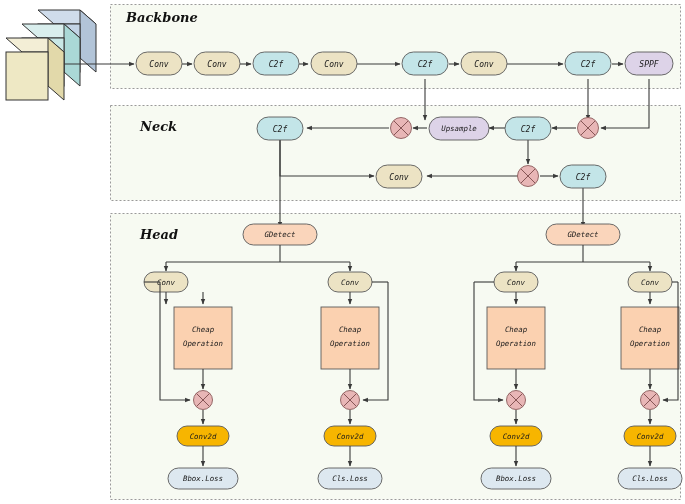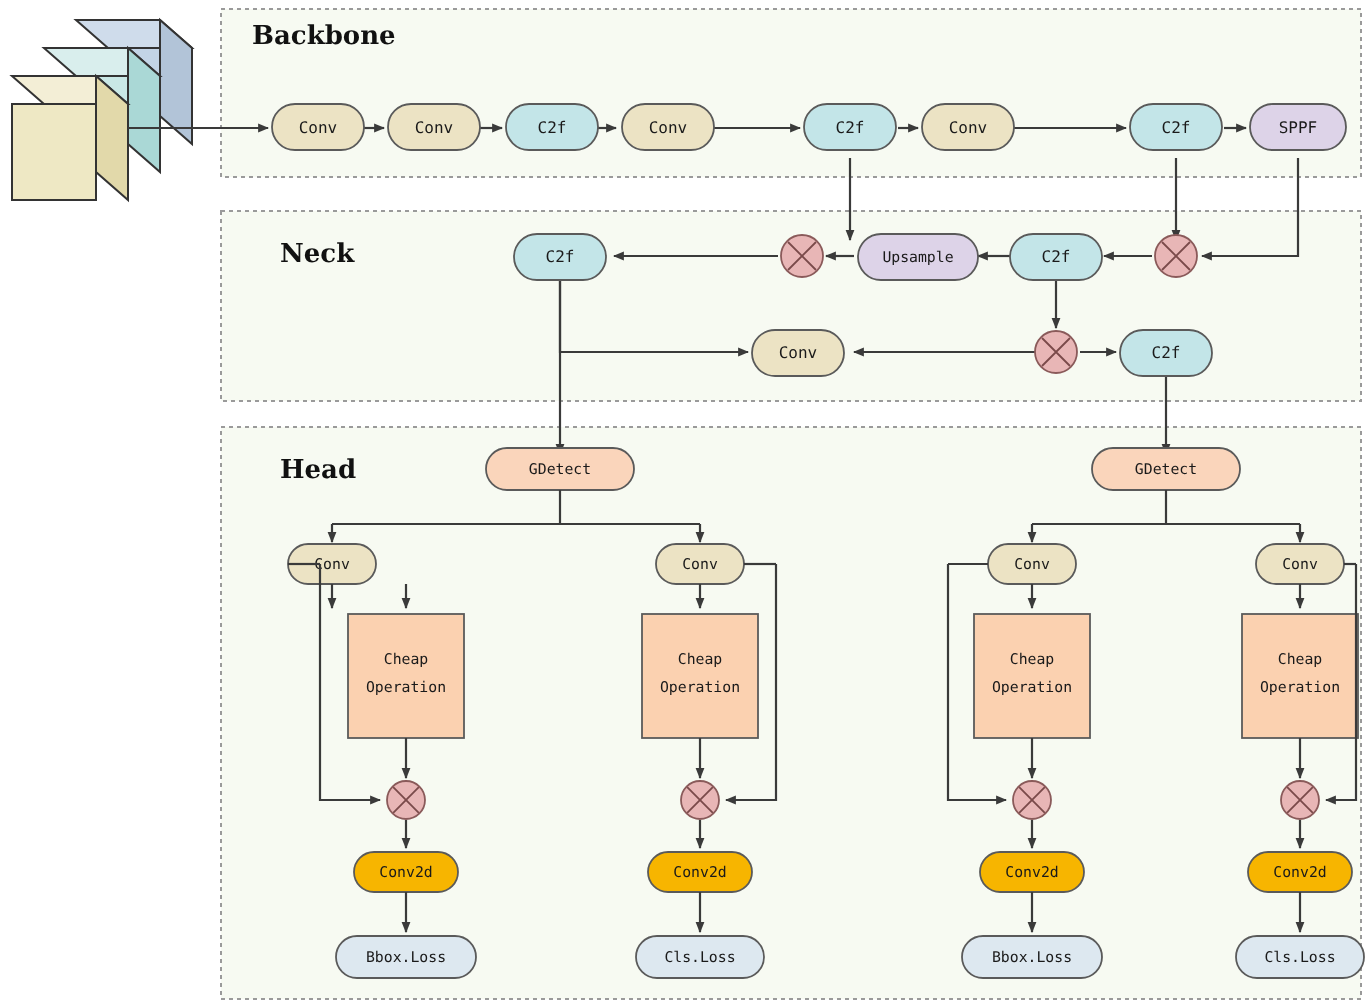--- a/index.html
+++ b/index.html
@@ -1,20 +1,20 @@
 <!DOCTYPE html>
 <html><head>
 <meta charset="utf-8">
 <style>
   html,body{margin:0;padding:0;background:#ffffff;}
   body{
     font-family:"DejaVu Serif", serif;
     width:685px;height:504px;overflow:hidden;position:relative;
   }
-  #root{position:absolute;left:0;top:0;width:685px;height:504px;}
+  #root{position:absolute;left:0;top:0;width:685px;height:504px;font-style:italic;}
   svg.diagram{position:absolute;left:0;top:0;width:685px;height:504px;display:block;}
   .sec-label{font-family:"DejaVu Serif", serif;font-size:13px;font-weight:700;fill:#111;}
   .node-text{font-family:"DejaVu Sans Mono", monospace;font-size:8px;fill:#1a1a1a;text-anchor:middle;dominant-baseline:middle;}
   .node-text-s{font-family:"DejaVu Sans Mono", monospace;font-size:7.4px;fill:#1a1a1a;text-anchor:middle;dominant-baseline:middle;}
   .panel{fill:#f7faf2;stroke:#9a9a9a;stroke-width:1;stroke-dasharray:2 2;}
   .edge{stroke:#3a3a3a;stroke-width:1.1;fill:none;}
   .nodebox{stroke:#5a5a5a;stroke-width:0.9;}
 </style>
 </head>
 <body>

